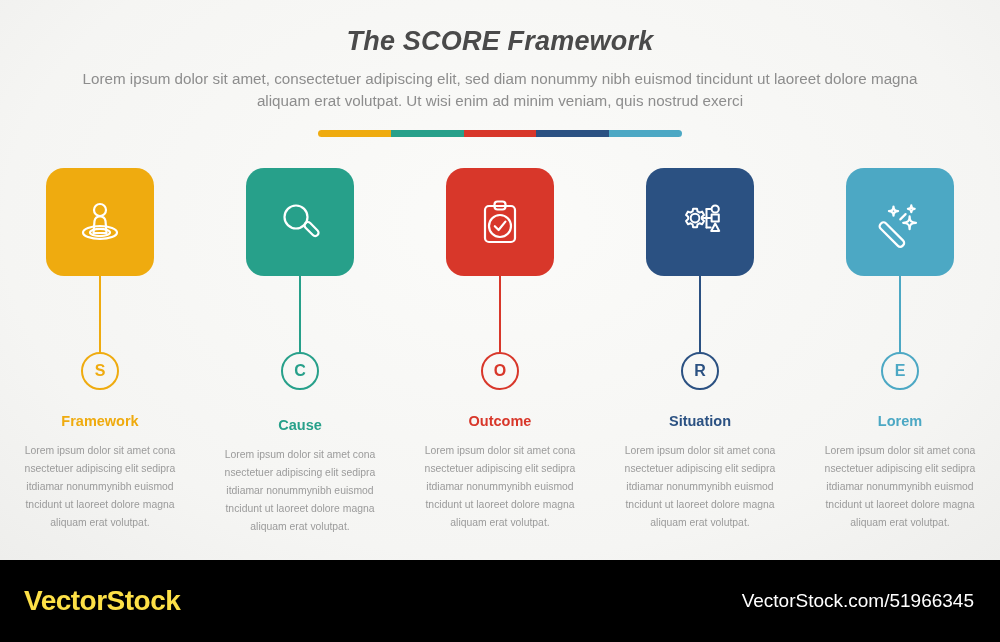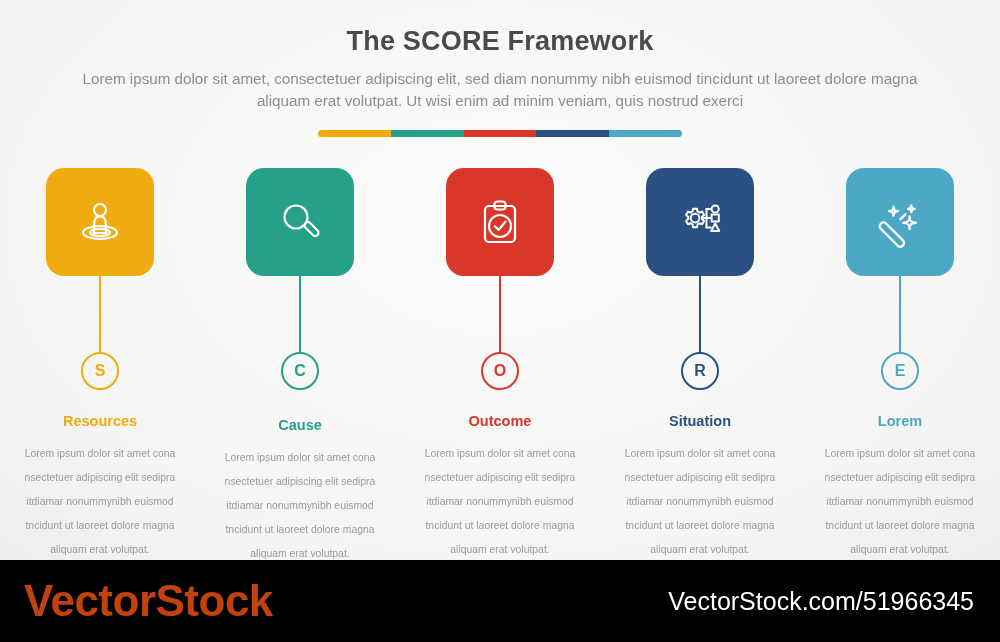--- a/index.html
+++ b/index.html
@@ -21,20 +21,21 @@
     background:
       radial-gradient(ellipse at 50% 40%, #fbfbf9 0%, #f5f5f3 70%, #eeeeec 100%);
   }
 
   
   .title {
     position: absolute; left: 0; top: 26px; width: 1000px;
     text-align: center;
     font-size: 27px; font-weight: bold; color: #4a4a4a;
     letter-spacing: .2px;
+    font-style: italic;
   }
   .subtitle {
     position: absolute; left: 70px; top: 68px; width: 860px;
     text-align: center;
     font-size: 15.2px; line-height: 22px; color: #8d8d8d;
     font-weight: normal;
   }
 
   
   .divider {
@@ -80,41 +81,41 @@
   .heading {
     margin-top: 23px;
     font-size: 14.5px; font-weight: bold;
     text-align: center;
   }
 
   .body {
     margin-top: 13px;
     width: 185px;
     font-size: 10.4px;
-    line-height: 24px;
+    line-height: 18px;
     color: #9b9b9b;
     text-align: center;
   }
 
   
   .footer {
     position: absolute; left: 0; top: 560px;
     width: 1000px; height: 82px;
     background: #000000;
   }
   .wm-left {
     position: absolute; left: 24px; top: 50%;
     transform: translateY(-50%);
-    color: #c2410c; font-size: 44px; font-weight: bold;
+    color: #fde047; font-size: 28px; font-weight: bold;
     letter-spacing: -.5px;
   }
   .wm-right {
     position: absolute; right: 26px; top: 50%;
     transform: translateY(-50%);
-    color: #ffffff; font-size: 25px; font-weight: normal;
+    color: #ffffff; font-size: 19px; font-weight: normal;
   }
 </style>
 </head>
 <body>
 
 <div id="stage">
   <div id="canvas">
 
     <div class="title" style="color: rgb(74, 74, 74);">The SCORE Framework</div>
     <div class="subtitle" style="color: rgb(141, 141, 141); text-align: center;">Lorem ipsum dolor sit amet, consectetuer adipiscing elit, sed diam nonummy nibh euismod tincidunt ut laoreet dolore magna aliquam erat volutpat. Ut wisi enim ad minim veniam, quis nostrud exerci</div>
@@ -137,21 +138,21 @@
               <path d="M21.5 39 L22.5 27 a5.5 5.5 0 0 1 5.5 -4.5 a5.5 5.5 0 0 1 5.5 4.5 L34.5 39 Z"></path>
               <ellipse cx="28" cy="38.5" rx="17" ry="6.5"></ellipse>
               <ellipse cx="28" cy="38.5" rx="10" ry="3.6"></ellipse>
             </svg>
           </span>
         </div>
         <div class="connector" style="background: rgb(239, 171, 15);"></div>
         <div class="letter-circle" style="color: rgb(239, 171, 15);">
           <span>S</span>
         </div>
-        <div class="heading" style="color: rgb(239, 171, 15);">Resources</div>
+        <div class="heading" style="color: rgb(239, 171, 15);">Framework</div>
         <div class="body" style="color: rgb(155, 155, 155);">Lorem ipsum dolor sit amet cona nsectetuer adipiscing elit sedipra itdiamar nonummynibh euismod tncidunt ut laoreet dolore magna aliquam erat volutpat.</div>
       </div>
 
       <div class="col">
         <div class="card" style="background: rgb(39, 160, 138);">
           <span>
             <svg width="56" height="56" viewBox="0 0 56 56" fill="none" stroke="#ffffff" stroke-width="2.2" stroke-linecap="round" stroke-linejoin="round">
               <circle cx="24" cy="23" r="11.5"></circle>
               <rect x="31.2" y="31.4" width="6.6" height="17" rx="3.3" transform="rotate(-45 31.2 31.4)"></rect>
             </svg>

